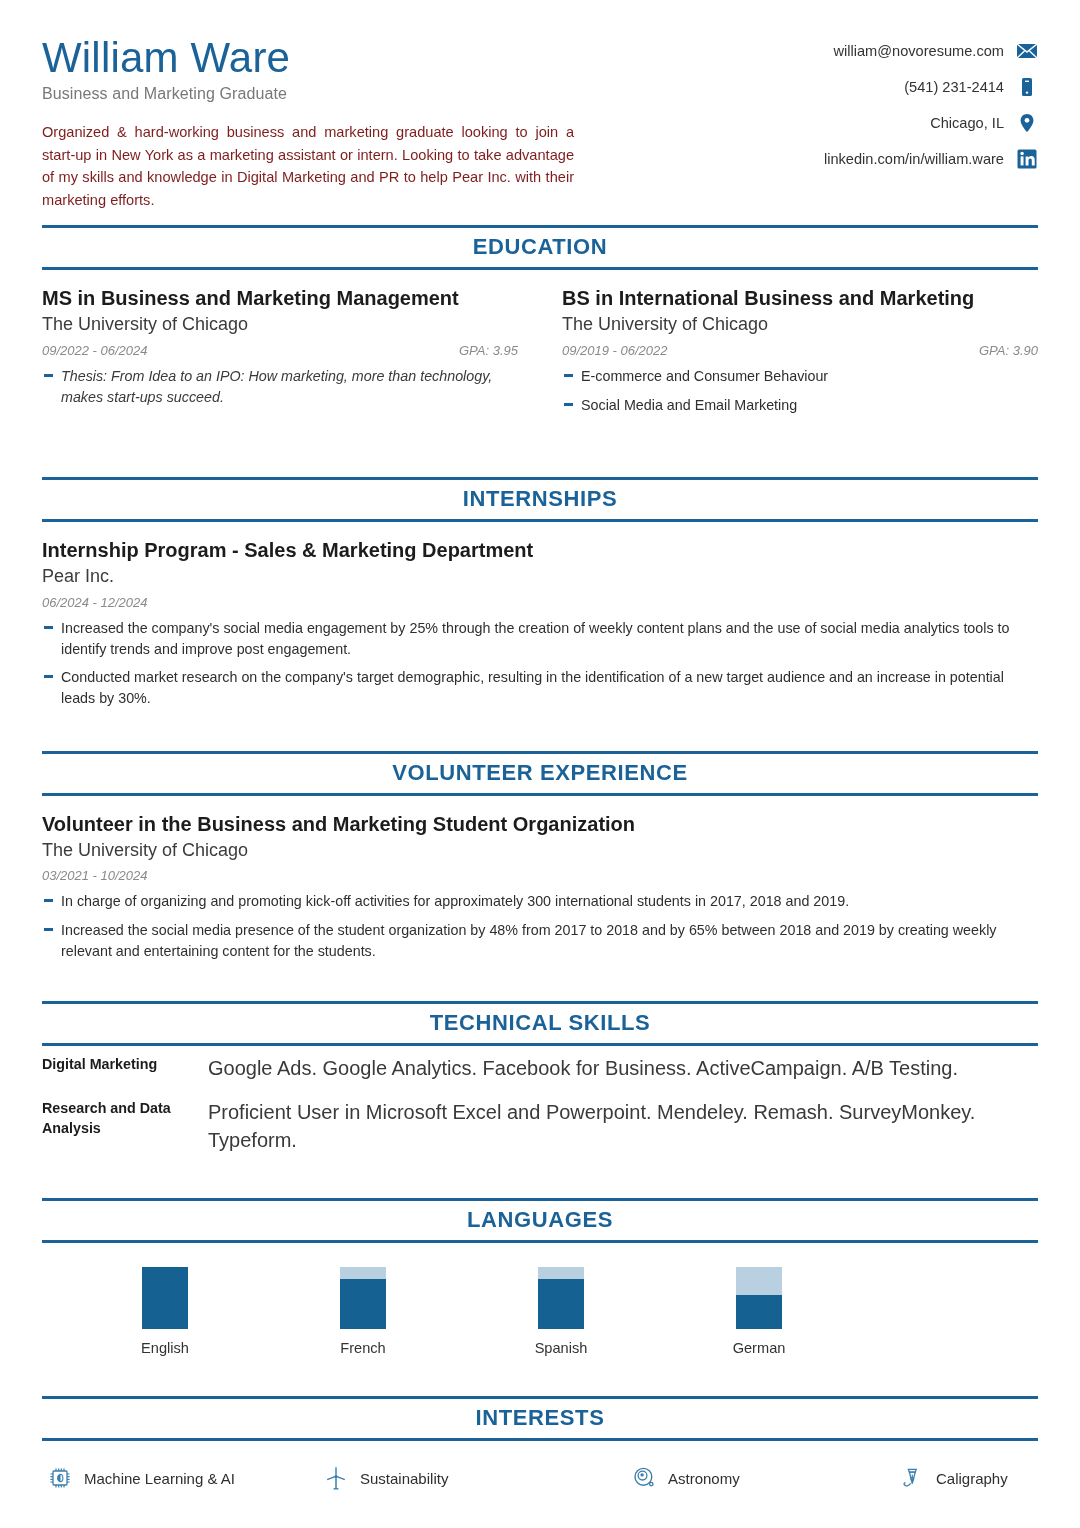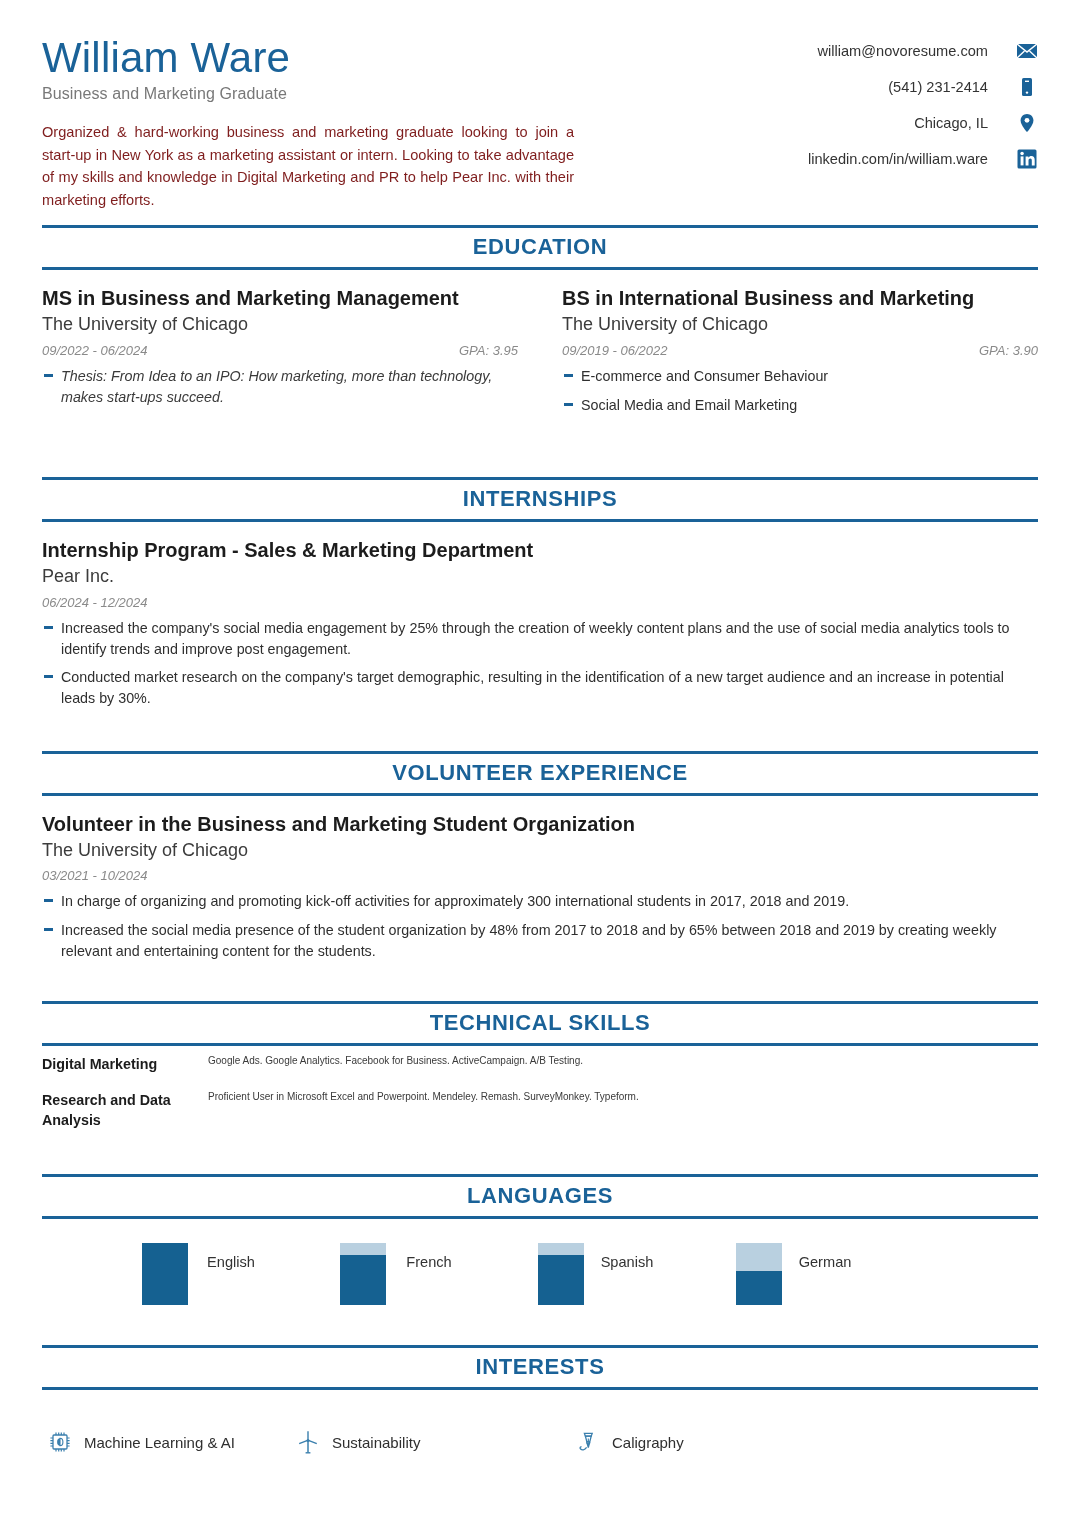--- a/index.html
+++ b/index.html
@@ -59,21 +59,21 @@
     margin-top: 6px;
     display: flex;
     flex-direction: column;
     gap: 14px;
     align-items: flex-end;
   }
   .contact-row {
     display: flex;
     align-items: center;
     justify-content: flex-end;
-    gap: 28px;
+    gap: 12px;
   }
   .contact-text {
     font-size: 14.6px;
     color: #333333;
     text-align: right;
   }
   .contact-icon {
     width: 22px;
     height: 22px;
     flex: 0 0 22px;
@@ -158,35 +158,35 @@
   }
   .skill-label {
     width: 166px;
     flex: 0 0 166px;
     font-size: 14.3px;
     font-weight: 700;
     color: #1c1c1c;
     line-height: 1.4;
   }
   .skill-value {
-    font-size: 10px;
+    font-size: 20px;
     color: #3a3a3a;
     line-height: 1.4;
   }
 
   
   .languages {
     margin-top: 24px;
     display: flex;
     padding-left: 80px;
   }
   .lang {
     width: 198px;
     display: flex;
-    flex-direction: row;
+    flex-direction: column;
     align-items: flex-start;
   }
   .lang-bar {
     width: 46px;
     height: 62px;
     background: #b9d0e0;
     position: relative;
     margin-left: 20px;
   }
   .lang-fill {
@@ -199,23 +199,24 @@
   .lang-name {
     margin-top: 11px;
     font-size: 14.6px;
     color: #333333;
     width: 86px;
     text-align: center;
   }
 
   
   .interests {
-    margin-top: 38px;
+    margin-top: 23px;
     display: flex;
     padding-left: 4px;
+    gap: 28px;
   }
   .interest {
     display: flex;
     align-items: center;
     gap: 10px;
   }
   .interest:nth-child(1) { width: 248px; }
   .interest:nth-child(2) { width: 280px; }
   .interest:nth-child(3) { width: 240px; }
   .interest-icon {
@@ -443,20 +444,31 @@
             <path d="M13 11 L13 2.2" stroke="#3a7fad" stroke-width="1.4" fill="none"></path>
             <path d="M12.6 11.4 L4.2 14.6" stroke="#3a7fad" stroke-width="1.4" fill="none"></path>
             <path d="M13.4 11.4 L21.8 14.6" stroke="#3a7fad" stroke-width="1.4" fill="none"></path>
             <circle cx="13" cy="11.4" r="1.5" fill="#3a7fad"></circle>
             <path d="M10.6 23.8 H15.4" stroke="#3a7fad" stroke-width="1.4" fill="none"></path>
           </svg>
         </span>
         <span class="interest-label">Sustainability</span>
       </div>
 
+      <div class="interest">
+        <span class="interest-icon">
+          <svg width="26" height="26" viewBox="0 0 26 26">
+            <circle cx="12.4" cy="11.8" r="8.4" fill="none" stroke="#3a7fad" stroke-width="1.4"></circle>
+            <circle cx="11.5" cy="10.6" r="4.4" fill="none" stroke="#3a7fad" stroke-width="1.3"></circle>
+            <circle cx="11.1" cy="9.9" r="1.7" fill="#3a7fad"></circle>
+            <circle cx="20.3" cy="19.1" r="1.7" fill="none" stroke="#3a7fad" stroke-width="1.3"></circle>
+          </svg>
+        </span>
+        <span class="interest-label">Astronomy</span>
+      </div>
 
       <div class="interest">
         <span class="interest-icon">
           <svg width="26" height="26" viewBox="0 0 26 26">
             <path d="M9.4 4.4 H17.2 L16.2 7.2 H10.4 Z" fill="none" stroke="#3a7fad" stroke-width="1.3"></path>
             <path d="M10.4 7.2 L13.3 18.6 L16.2 7.2 Z" fill="none" stroke="#3a7fad" stroke-width="1.3"></path>
             <path d="M13.3 9.6 V17" stroke="#3a7fad" stroke-width="1.1" fill="none"></path>
             <circle cx="13.3" cy="13.8" r="1.5" fill="none" stroke="#3a7fad" stroke-width="1.1"></circle>
             <path d="M11.6 18.4 C9.6 21.4 7 21.4 5.6 20 C4.4 18.8 5.4 17.4 6.6 18" fill="none" stroke="#3a7fad" stroke-width="1.3"></path>
           </svg>

